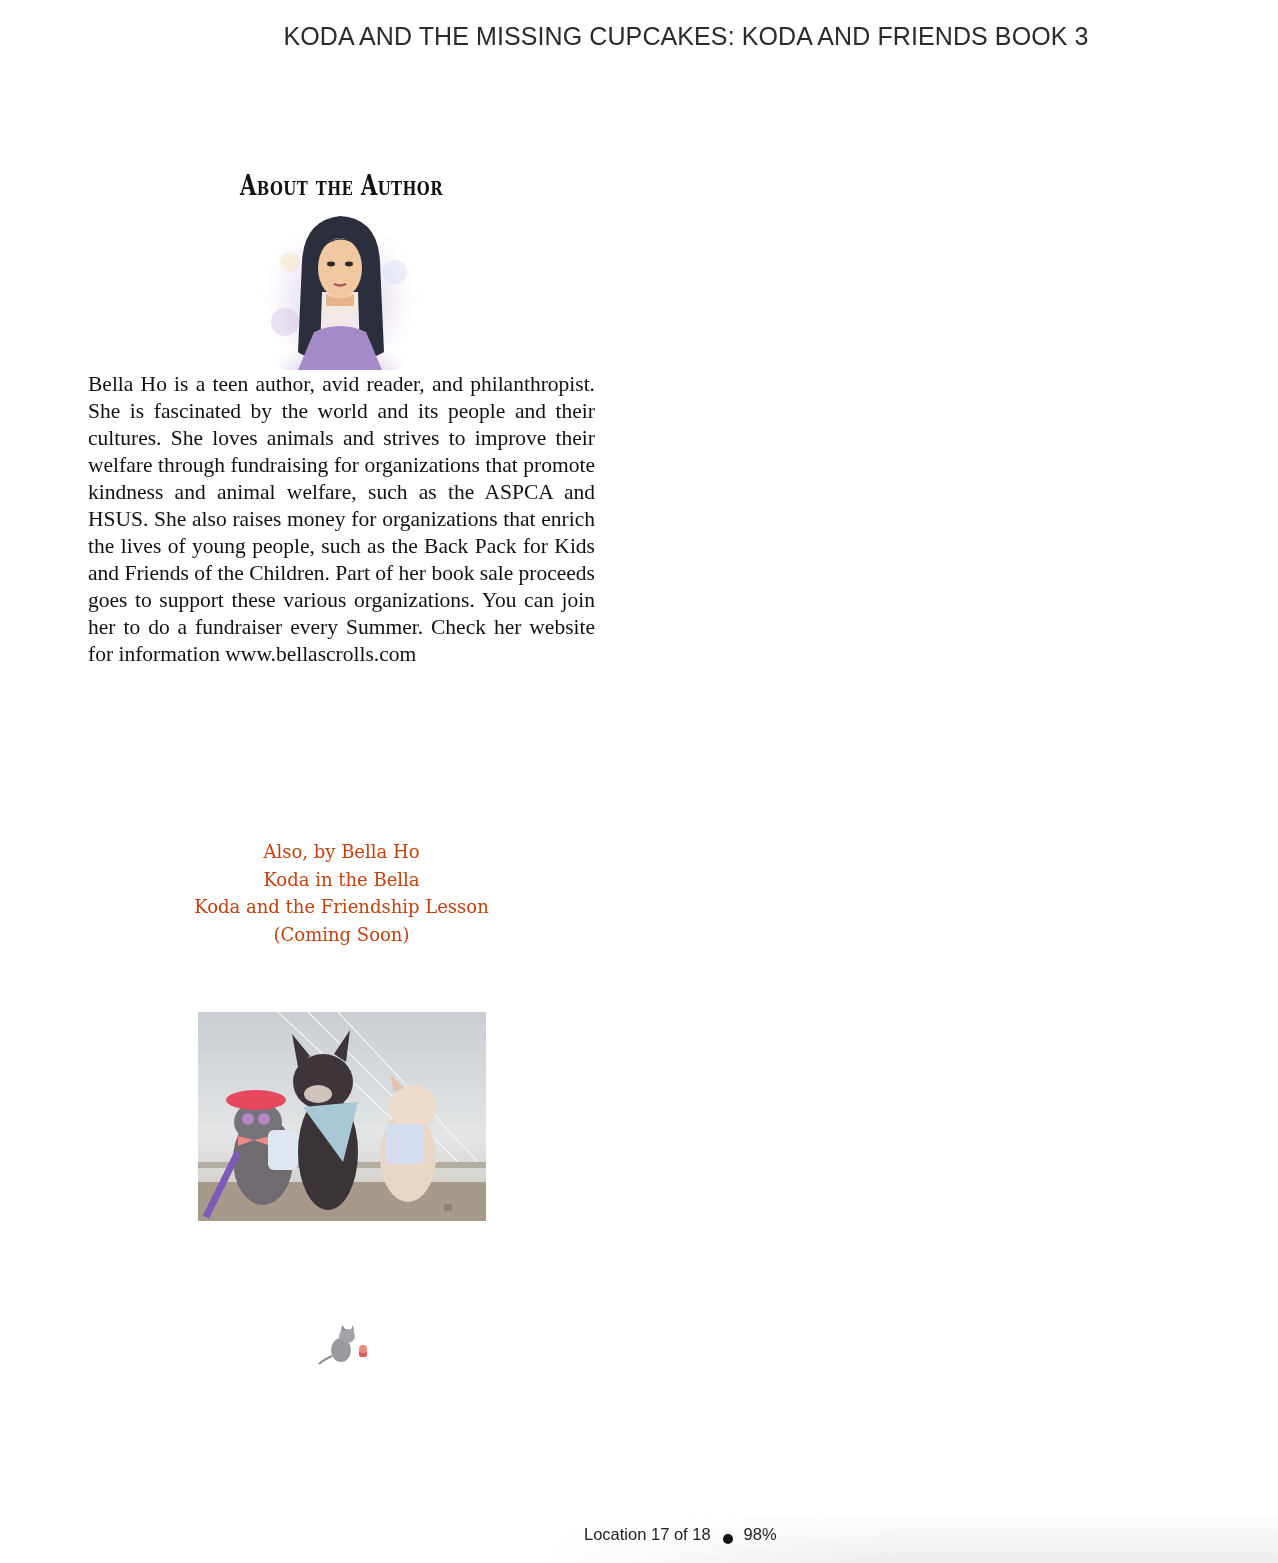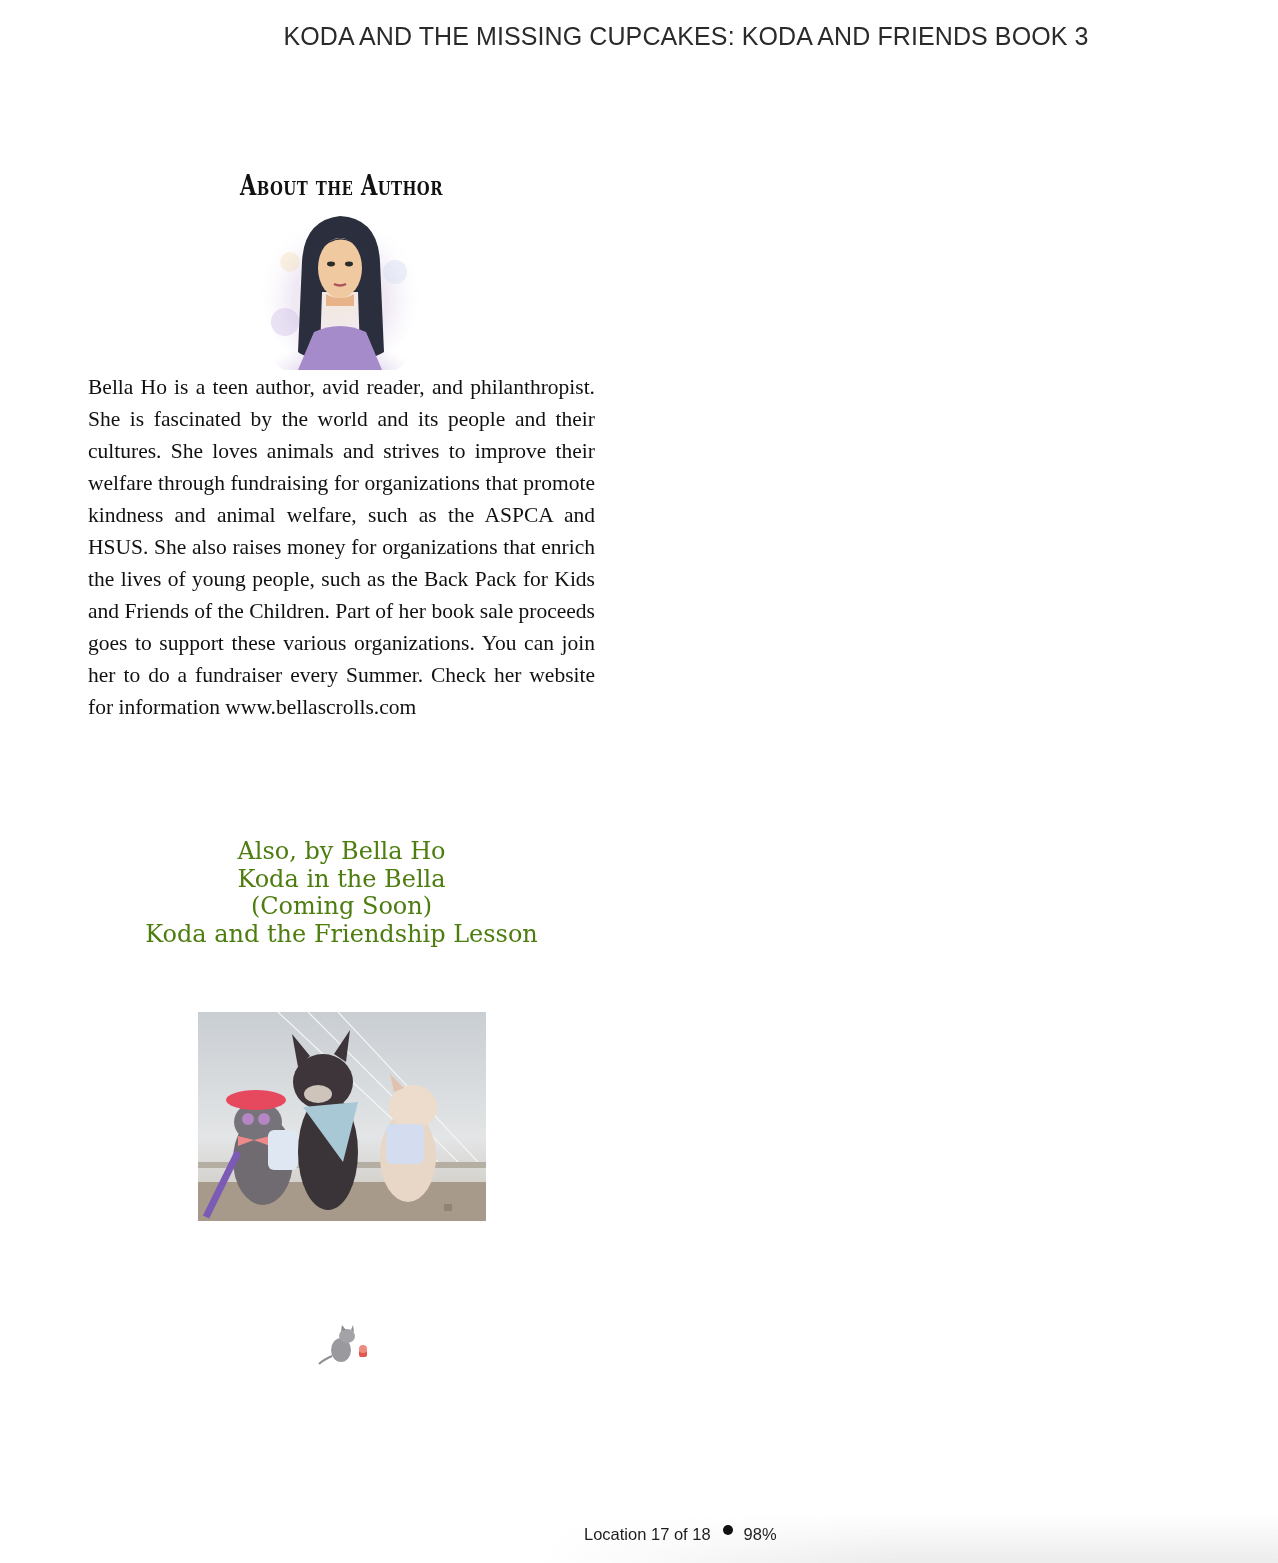--- a/index.html
+++ b/index.html
@@ -55,34 +55,34 @@
       width: 160px;
       height: 168px;
     }
     .bio {
       position: absolute;
       top: 211px;
       left: 0;
       width: 507px;
       font-family: "Liberation Serif", serif;
       font-size: 21.5px;
-      line-height: 32px;
+      line-height: 27px;
       text-align: justify;
       color: #111;
     }
     .also-by {
       position: absolute;
       top: 838px;
       left: 88px;
       width: 507px;
       text-align: center;
       font-family: "DejaVu Serif", serif;
-      font-size: 24px;
+      font-size: 18px;
       line-height: 27.5px;
-      color: #4d7c0f;
+      color: #c2410c;
     }
     .also-by div { white-space: nowrap; }
     .pets-photo {
       position: absolute;
       top: 1012px;
       left: 198px;
       width: 288px;
       height: 209px;
     }
     .cat-ornament {
@@ -104,21 +104,21 @@
     }
     .status-bar {
       position: absolute;
       top: 1525px;
       left: 584px;
       font-family: "Liberation Sans", sans-serif;
       font-size: 16.5px;
       color: #1e1e1e;
       white-space: nowrap;
       display: flex;
-      align-items: flex-start;
+      align-items: flex-end;
     }
     .status-dot {
       display: inline-block;
       width: 10px;
       height: 10px;
       border-radius: 50%;
       background: #111;
       margin: 0 11px 0 12px;
     }
   </style>
@@ -158,22 +158,22 @@
       <path d="M66 92 Q80 100 94 92 L94 104 L66 104 Z" fill="#e7b48a"></path>
     </svg>
   </div>
 
   <p class="bio" style="margin:0;">Bella Ho is a teen author, avid reader, and philanthropist. She is fascinated by the world and its people and their cultures. She loves animals and strives to improve their welfare through fundraising for organizations that promote kindness and animal welfare, such as the ASPCA and HSUS. She also raises money for organizations that enrich the lives of young people, such as the Back Pack for Kids and Friends of the Children. Part of her book sale proceeds goes to support these various organizations. You can join her to do a fundraiser every Summer. Check her website for information www.bellascrolls.com</p>
 </div>
 
 <div class="also-by">
   <div>Also, by Bella Ho</div>
   <div>Koda in the Bella</div>
+  <div>Koda and the Friendship Lesson</div>
   <div>(Coming Soon)</div>
-  <div>Koda and the Friendship Lesson</div>
 </div>
 
 <div class="pets-photo">
   <svg width="288" height="209" viewBox="0 0 288 209">
     <defs>
       <linearGradient id="sky" x1="0" y1="0" x2="0" y2="1">
         <stop offset="0%" stop-color="#c9ced3"></stop>
         <stop offset="60%" stop-color="#e3e5e6"></stop>
         <stop offset="100%" stop-color="#c9c2b8"></stop>
       </linearGradient>

